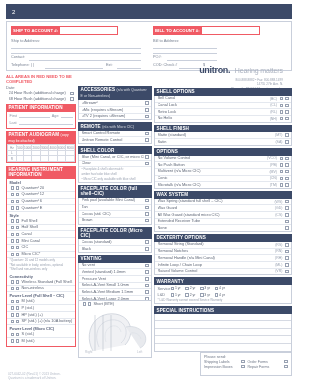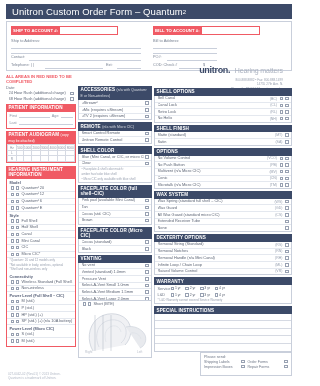--- a/index.html
+++ b/index.html
@@ -118,21 +118,20 @@
   .senditem { display: flex; align-items: center; justify-content: space-between; font-size: 3.6px; color: #6f7787; }
 
   .footer { position: absolute; left: 8px; bottom: 5px; font-size: 3.1px; color: #b2b9c6; line-height: 1.5; }
 </style>
 </head>
 <body>
 
 <div class="page">
 
   <div class="titlebar">
-    <span>Unitron Custom Order Form – Quantum</span>
       <sup>2</sup>
   </div>
 
   <div class="topbox">
 
     <div class="acctwrap" style="left:4px; top:4px;">
       <div class="acctlbl">SHIP TO ACCOUNT #:</div>
       <div class="acctfield"></div>
     </div>
     <div class="acctwrap" style="left:146px; top:4px;">

